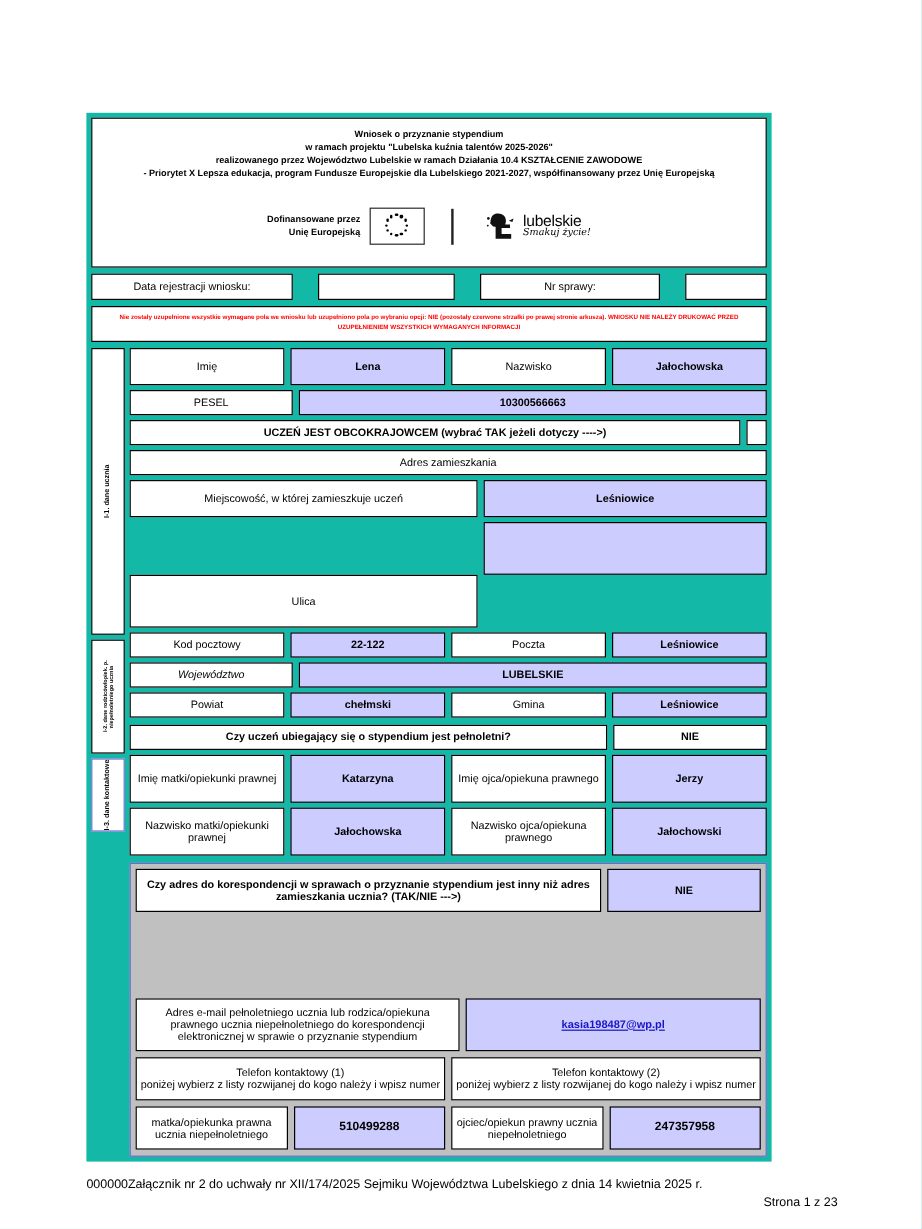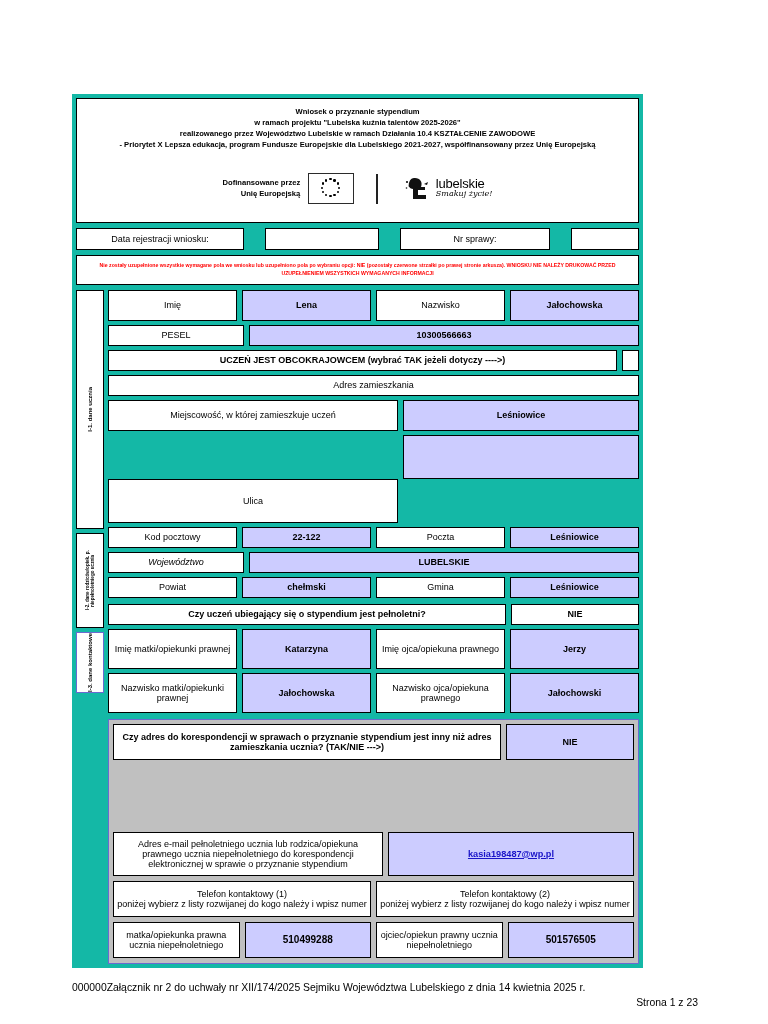--- a/index.html
+++ b/index.html
@@ -355,21 +355,21 @@
             <div class="cell fs-tiny" style="flex:1;">
               <span style="white-space:pre-line;">Telefon kontaktowy (2)
 poniżej wybierz z listy rozwijanej do kogo należy i wpisz numer</span>
             </div>
           </div>
 
           <div class="row tall3">
             <div class="cell c-half fs-tiny">matka/opiekunka prawna ucznia niepełnoletniego</div>
             <div class="cell c-half fill" style="font-size:10px;">510499288</div>
             <div class="cell c-half fs-tiny">ojciec/opiekun prawny ucznia niepełnoletniego</div>
-            <div class="cell c-half fill" style="font-size:10px;">501576505</div>
+            <div class="cell c-half fill" style="font-size:10px;">247357958</div>
           </div>
 
         </div>
       </div>
 
     </div>
   </div>
 </div>
 
 <div class="footer">

